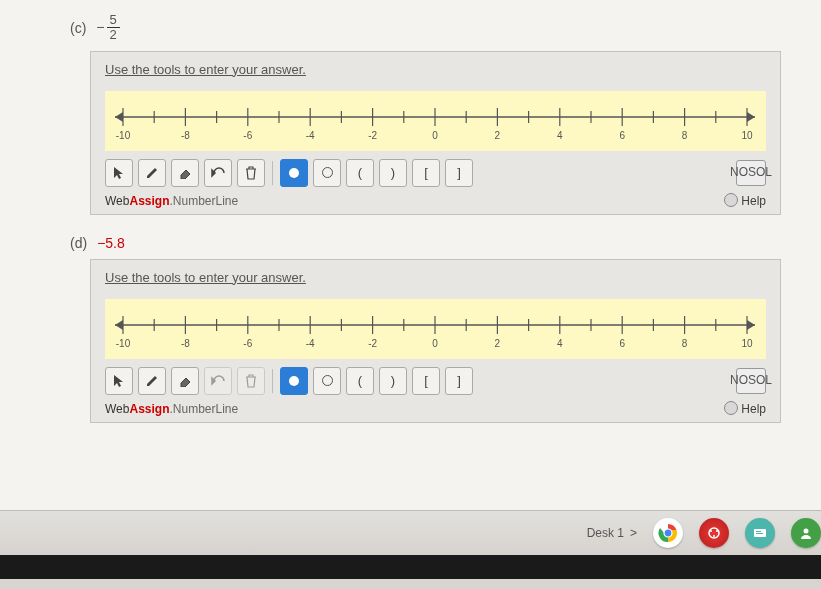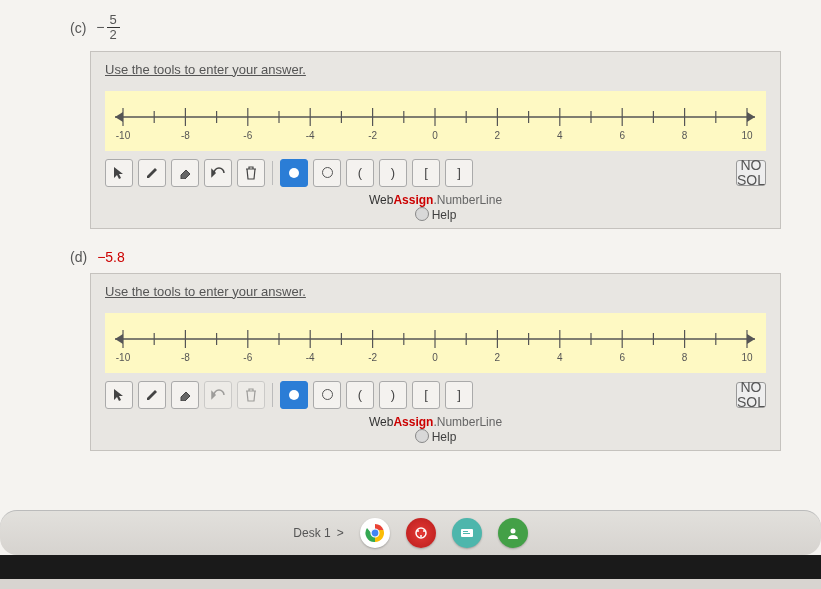--- a/index.html
+++ b/index.html
@@ -86,31 +86,30 @@
   width: 9px; height: 9px;
   border: 1.5px solid #555; border-radius: 50%;
   display: block;
 }
 .tsep { width:1px; height:24px; background:#bbb; margin:0 2px; }
 .nosol {
   margin-left: auto;
   width: 28px; height: 24px;
   border:1px solid #999; border-radius:3px;
   background:#eee;
-  font-size:14px; line-height:1.05;
-  display:flex; flex-direction:column;
+  font-size:12px; line-height:1.05;
+  display:flex; flex-direction:row;
   align-items:center; justify-content:center;
   color:#555;
 }
 .brand-row {
   display:flex; justify-content:space-between;
-  align-items:center;
+  align-items:flex-end;
   margin-top:4px;
   font-size:12px;
-  flex-direction:column;
 }
 .brand { color:#666; }
 .brand .wa-a { color:#c00; font-weight:bold; }
 .brand .wa-w { color:#333; }
 .help { color:#404040; font-size:12px; }
 .help::before {
   content:"";
   display:inline-block;
   width:12px;height:12px;
   border:1px solid #888;border-radius:50%;
@@ -119,23 +118,22 @@
   vertical-align:-2px;
 }
 .taskbar {
   position: absolute;
   bottom: 0; left: 0; right: 0;
   height: 44px;
   background: linear-gradient(#e2e0dc,#d6d3cf);
   border-top:1px solid #bbb;
   display:flex;
   align-items:center;
-  justify-content:center;
+  justify-content:flex-end;
   gap:16px;
-  border-radius:17px;
 }
 .desk {
   font-size:12px; color:#555;
   display:flex; align-items:center; gap:6px;
 }
 .circ {
   width:30px;height:30px;border-radius:50%;
   display:flex;align-items:center;justify-content:center;
   background:#fff; box-shadow:0 1px 2px rgba(0,0,0,.25);
 }

